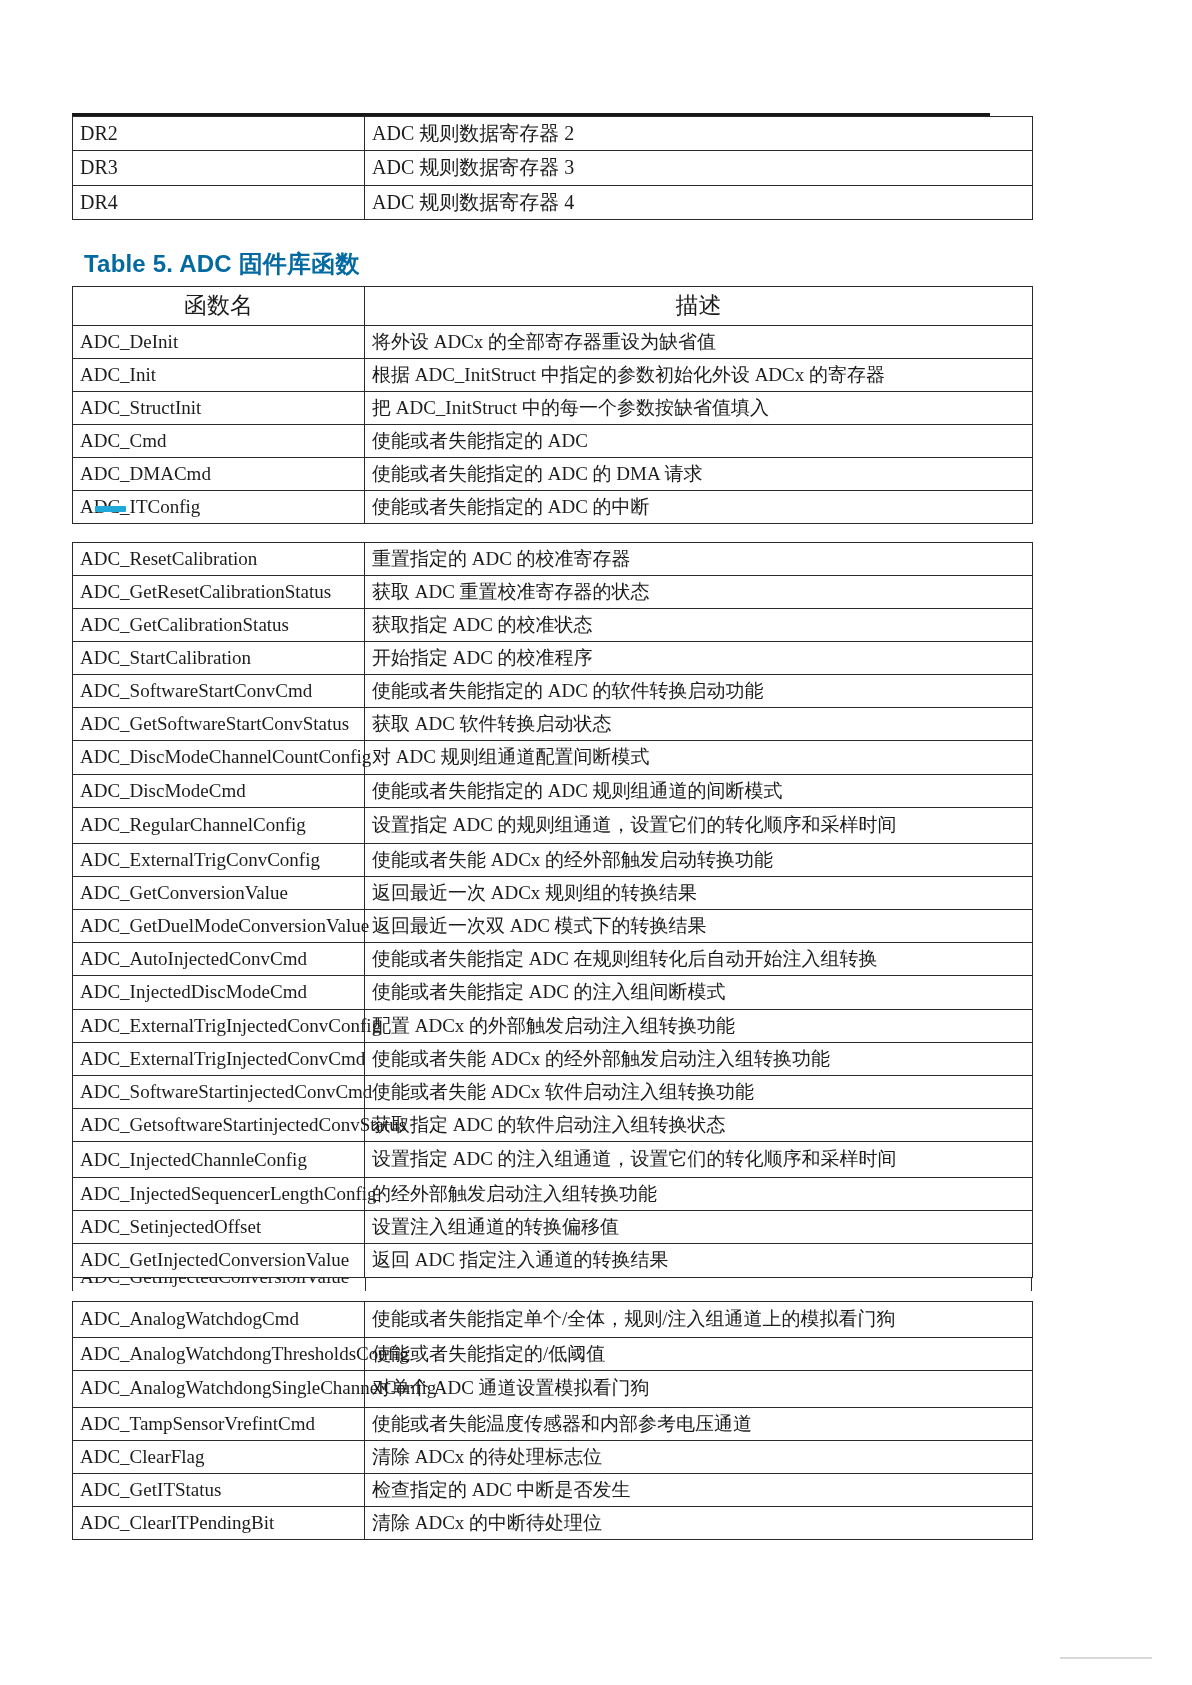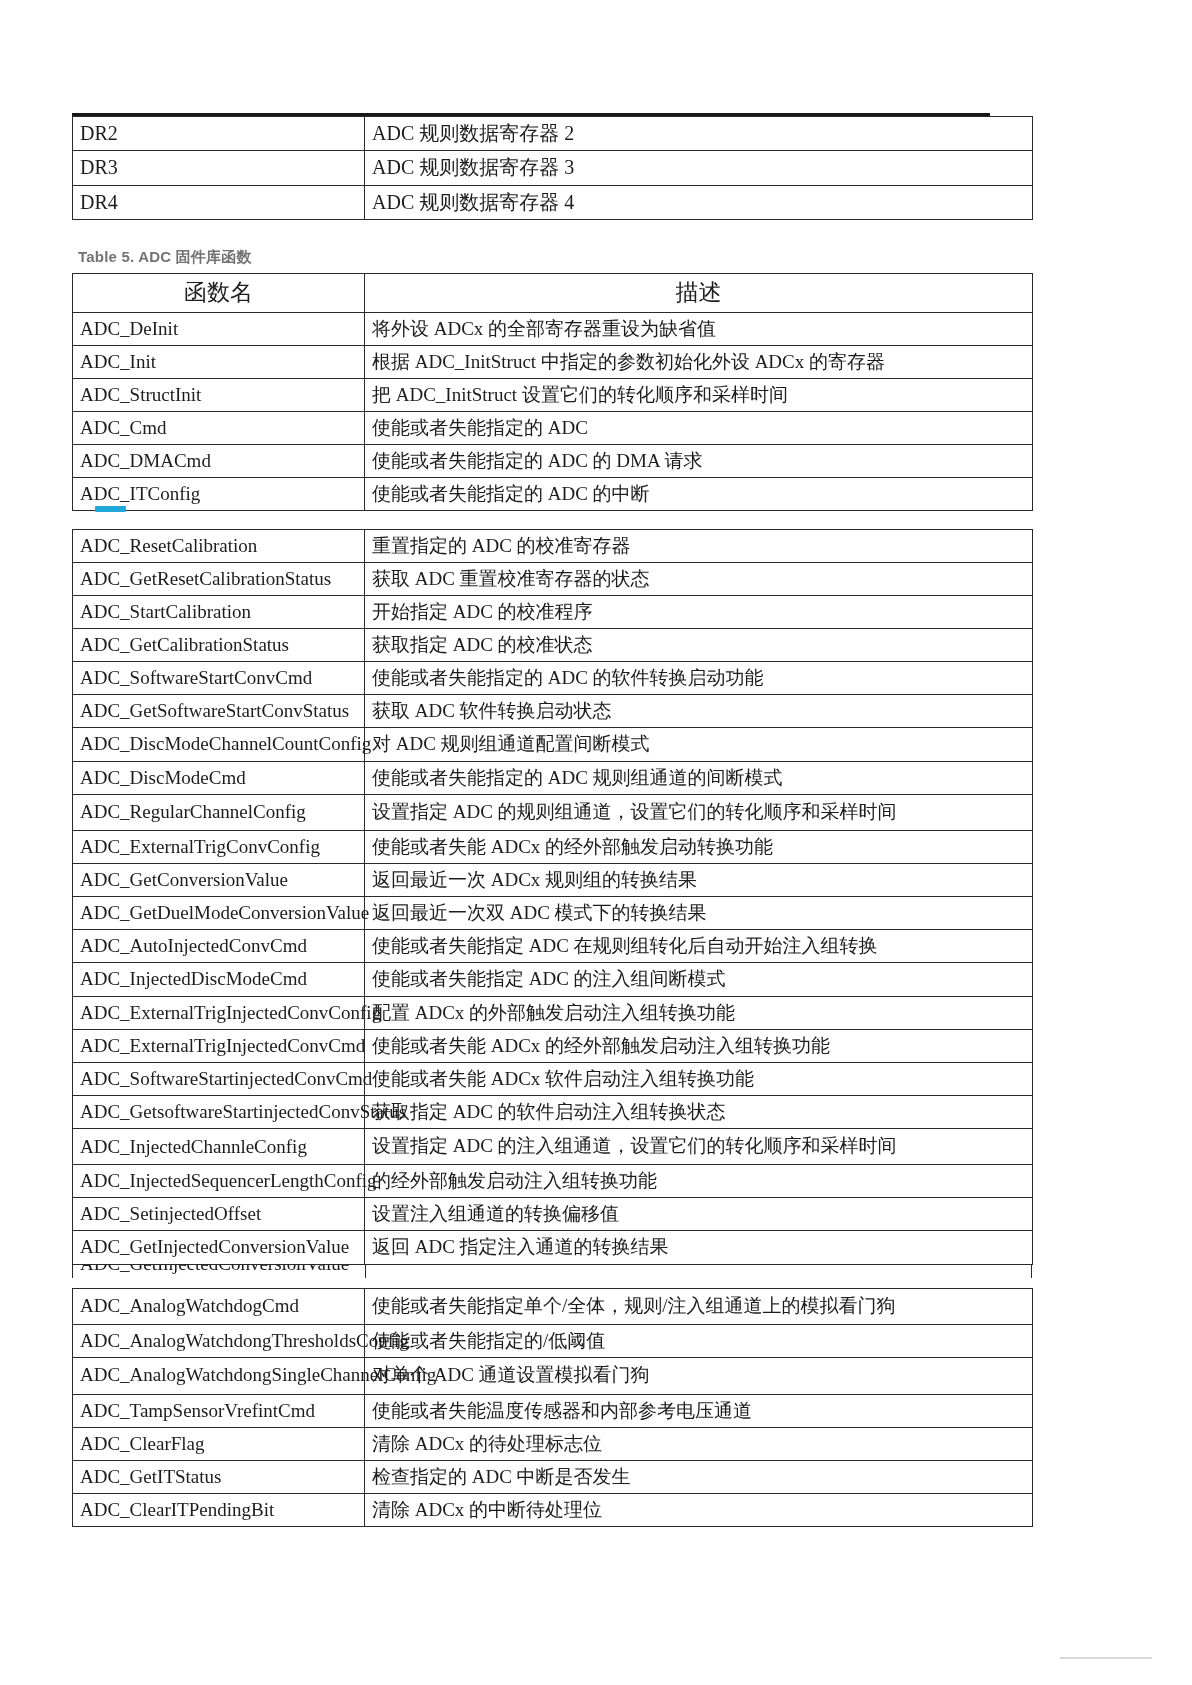--- a/index.html
+++ b/index.html
@@ -76,24 +76,24 @@
     top: 113px;
     width: 918px;
     height: 3px;
     background: #171717;
   }
 
   
   .table-caption {
     font-family: "Liberation Sans", "DejaVu Sans", sans-serif;
     font-weight: bold;
-    font-size: 15px;
+    font-size: 24px;
     letter-spacing: 0.2px;
-    color: #737373;
-    margin: 0 0 6px 6px;
+    color: #0369a1;
+    margin: 0 0 6px 12px;
   }
 
   
   .gap-sm { height: 18px; }
   .gap-xs { height: 10px; }
 
   
   .caret-mark {
     position: absolute;
     width: 31px;
@@ -195,21 +195,21 @@
           <tr>
             <td class="c-name">ADC_DeInit</td>
             <td class="c-desc">将外设 ADCx 的全部寄存器重设为缺省值</td>
           </tr>
           <tr>
             <td class="c-name">ADC_Init</td>
             <td class="c-desc">根据 ADC_InitStruct 中指定的参数初始化外设 ADCx 的寄存器</td>
           </tr>
           <tr>
             <td class="c-name">ADC_StructInit</td>
-            <td class="c-desc">把 ADC_InitStruct 设置它们的转化顺序和采样时间</td>
+            <td class="c-desc">把 ADC_InitStruct 中的每一个参数按缺省值填入</td>
           </tr>
           <tr>
             <td class="c-name">ADC_Cmd</td>
             <td class="c-desc">使能或者失能指定的 ADC</td>
           </tr>
           <tr>
             <td class="c-name">ADC_DMACmd</td>
             <td class="c-desc">使能或者失能指定的 ADC 的 DMA 请求</td>
           </tr>
           <tr>
@@ -229,26 +229,26 @@
       <tbody id="fn-block2">
           <tr>
             <td class="c-name">ADC_ResetCalibration</td>
             <td class="c-desc">重置指定的 ADC 的校准寄存器</td>
           </tr>
           <tr>
             <td class="c-name">ADC_GetResetCalibrationStatus</td>
             <td class="c-desc">获取 ADC 重置校准寄存器的状态</td>
           </tr>
           <tr>
+            <td class="c-name">ADC_GetCalibrationStatus</td>
+            <td class="c-desc">获取指定 ADC 的校准状态</td>
+          </tr>
+          <tr>
             <td class="c-name">ADC_StartCalibration</td>
             <td class="c-desc">开始指定 ADC 的校准程序</td>
-          </tr>
-          <tr>
-            <td class="c-name">ADC_GetCalibrationStatus</td>
-            <td class="c-desc">获取指定 ADC 的校准状态</td>
           </tr>
           <tr>
             <td class="c-name">ADC_SoftwareStartConvCmd</td>
             <td class="c-desc">使能或者失能指定的 ADC 的软件转换启动功能</td>
           </tr>
           <tr>
             <td class="c-name">ADC_GetSoftwareStartConvStatus</td>
             <td class="c-desc">获取 ADC 软件转换启动状态</td>
           </tr>
           <tr>

